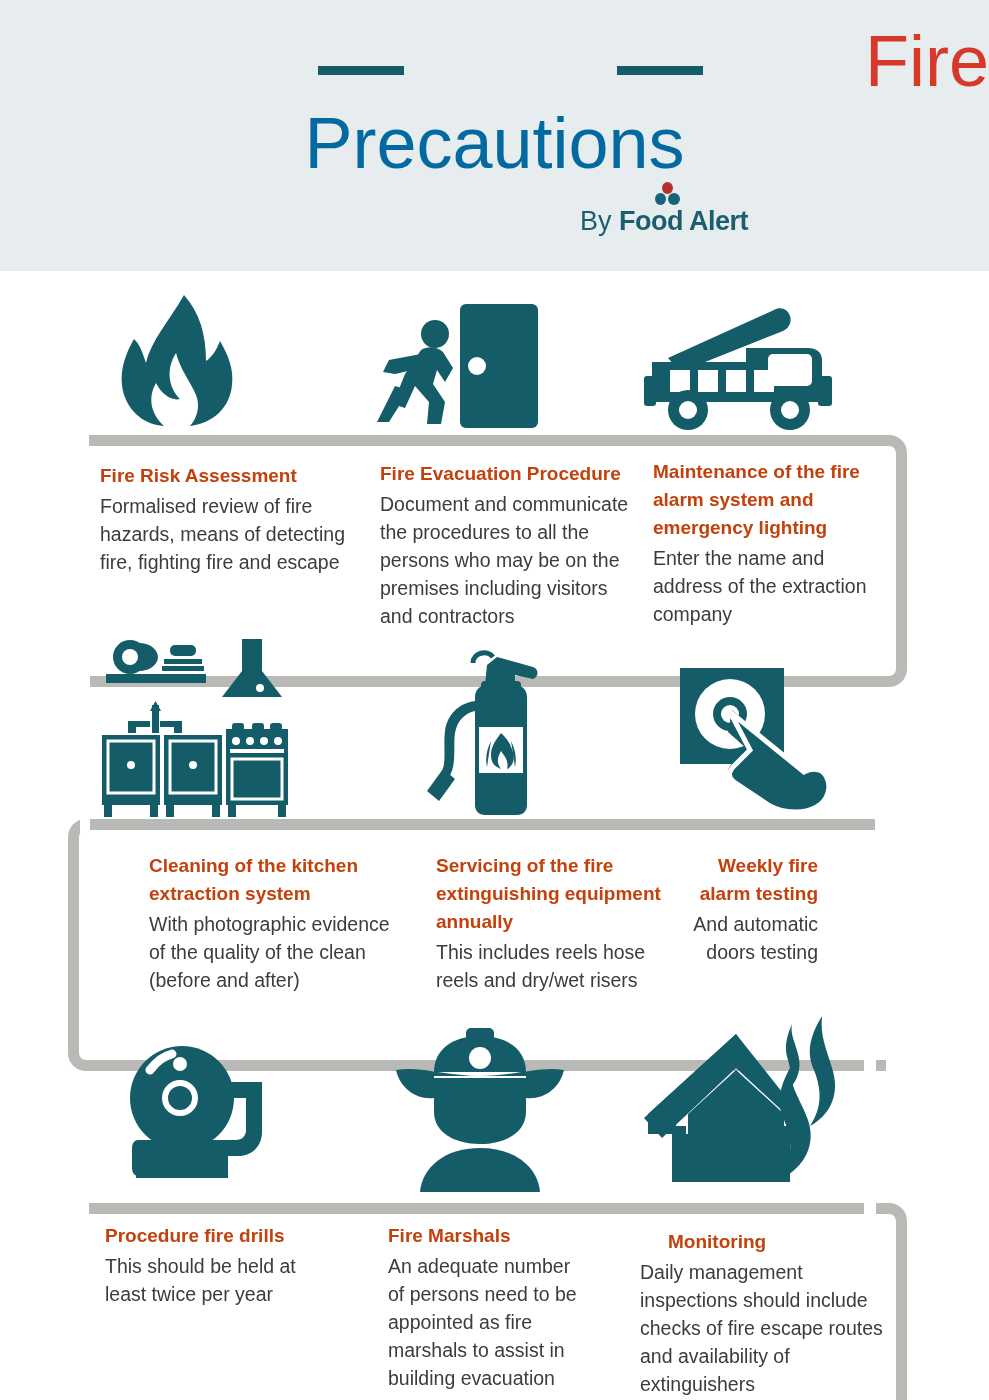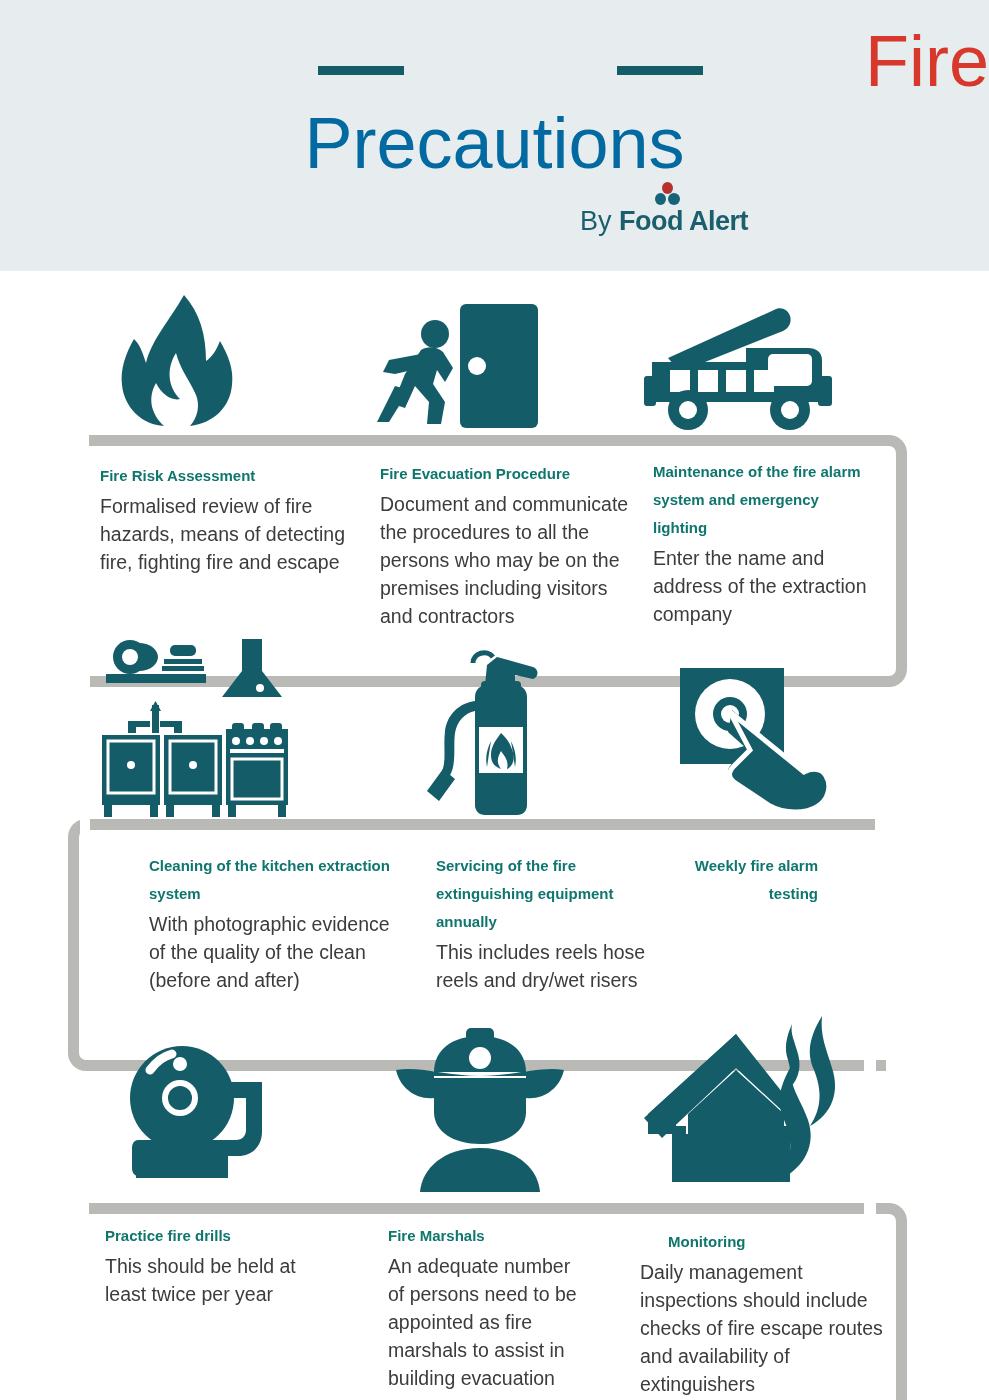--- a/index.html
+++ b/index.html
@@ -130,22 +130,22 @@
   .icon-box {
     position: absolute;
     display: flex;
     align-items: center;
     justify-content: center;
   }
   .text-box {
     position: absolute;
   }
   .hd {
-    color: #0f766e;
-    font-size: 15px;
+    color: #c2410c;
+    font-size: 19px;
     line-height: 28px;
     font-weight: bold;
     margin: 0 0 2px 0;
   }
   .bd {
     color: #3c3c3c;
     font-size: 19.5px;
     line-height: 28px;
     margin: 0;
   }
@@ -312,20 +312,21 @@
   <p class="bd">With photographic evidence of the quality of the clean (before and after)</p>
 </div>
 
 <div class="text-box" style="left:390px; top:852px; width:225px;margin-left:46px;">
   <p class="hd">Servicing of the fire extinguishing equipment annually</p>
   <p class="bd">This includes reels hose reels and dry/wet risers</p>
 </div>
 
 <div class="text-box" style="left:668px; top:852px; width:150px;text-align:right;">
   <p class="hd">Weekly fire alarm testing</p>
+  <p class="bd" style="margin-left:7px;">And automatic doors testing</p>
 </div>
 
 <div class="icon-box" style="left:110px; top:1020px; width:180px; height:180px;">
   <svg width="180" height="180" viewBox="0 0 180 180">
     <g fill="#145c68">
       <circle cx="72" cy="78" r="52"></circle>
       <path d="M40 50 C46 42 54 36 62 34" fill="none" stroke="#ffffff" stroke-width="9" stroke-linecap="round"></path>
       <circle cx="70" cy="44" r="7" fill="#ffffff"></circle>
       <circle cx="70" cy="78" r="15" fill="none" stroke="#ffffff" stroke-width="6"></circle>
       <path d="M118 62 L152 62 L152 112 C152 126 142 136 128 136 L116 136 L116 120 L126 120 C132 120 136 116 136 110 L136 78 L118 78 Z"></path>
@@ -356,21 +357,21 @@
       <path d="M34 116 L34 172 L150 172 L150 116 L138 116 L138 160 L46 160 L46 116 Z"></path>
       <rect x="78" y="124" width="38" height="40"></rect>
       <path d="M150 58 C140 76 136 92 144 110 C152 128 154 146 140 170 C166 156 176 134 168 110 C162 92 150 78 150 58 Z"></path>
       <path d="M182 6 C170 26 166 42 174 60 C182 80 182 98 170 116 C192 104 200 82 192 58 C186 38 180 26 182 6 Z"></path>
       <path d="M152 14 C146 28 144 38 148 50 C152 62 150 72 144 82 C158 74 162 58 158 44 C155 32 150 24 152 14 Z"></path>
     </g>
   </svg>
 </div>
 
 <div class="text-box" style="left:105px; top:1222px; width:215px;">
-  <p class="hd">Practice fire drills</p>
+  <p class="hd">Procedure fire drills</p>
   <p class="bd">This should be held at least twice per year</p>
 </div>
 
 <div class="text-box" style="left:388px; top:1222px; width:200px;">
   <p class="hd">Fire Marshals</p>
   <p class="bd">An adequate number of persons need to be appointed as fire marshals to assist in building evacuation</p>
 </div>
 
 <div class="text-box" style="left:640px; top:1228px; width:248px;">
   <p class="hd" style="margin-left:28px;">Monitoring</p>

